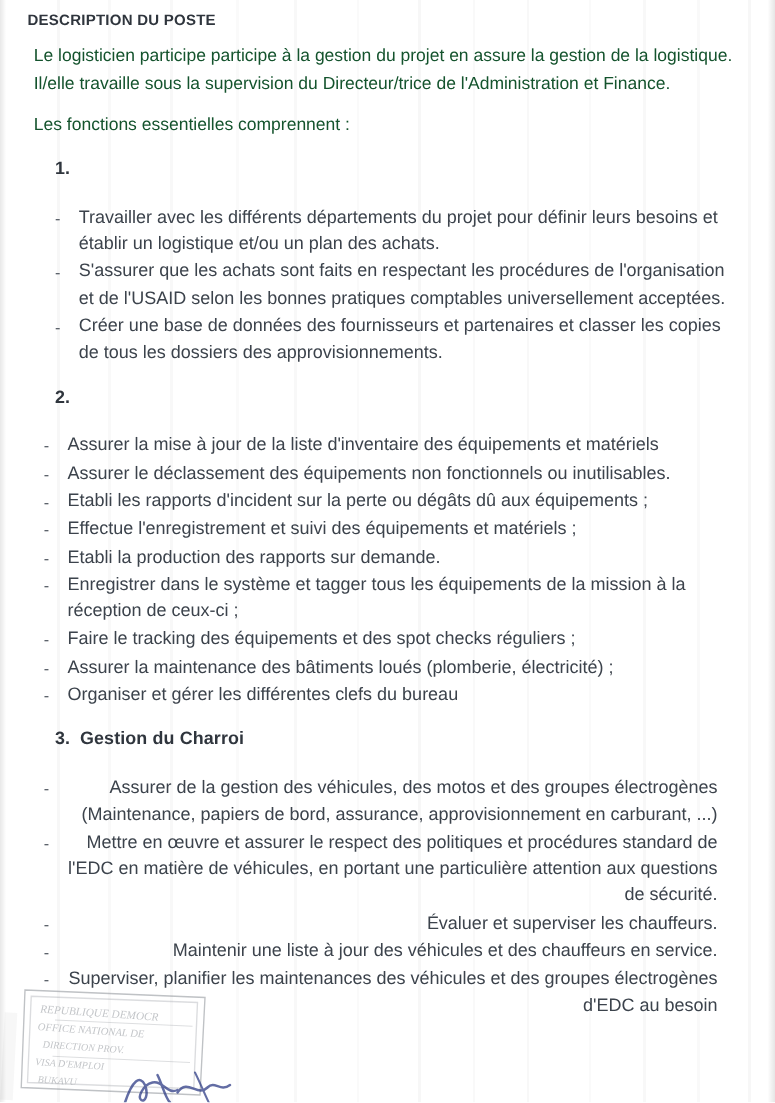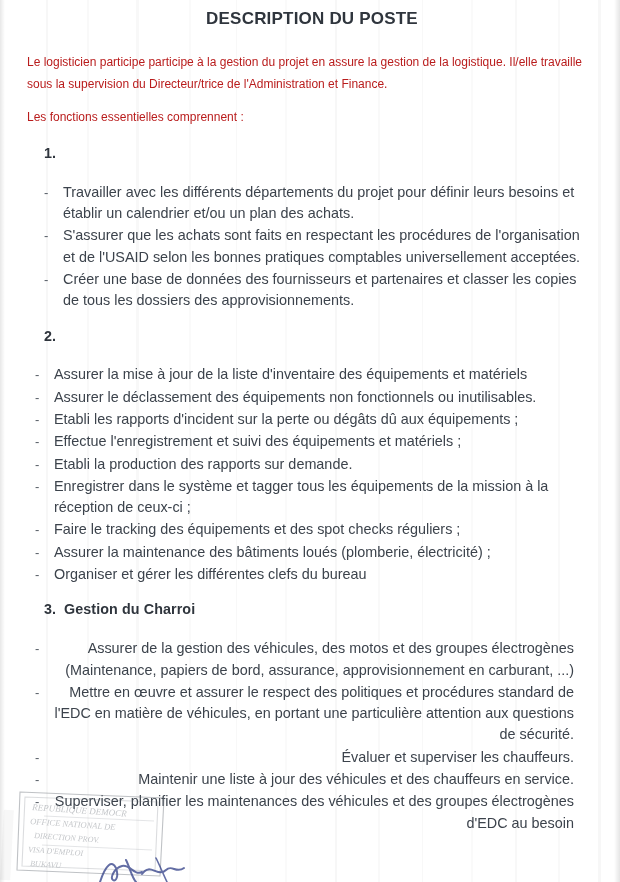--- a/index.html
+++ b/index.html
@@ -56,34 +56,33 @@
   }
 
   .content {
     position: relative;
     z-index: 4;
     padding: 9px 18px 0 22px;
     color: #3c434c;
   }
 
   .doc-title {
-    font-size: 17px;
+    font-size: 12px;
     font-weight: bold;
     letter-spacing: 0.2px;
     color: #2f353d;
-    margin: 0 0 23px 0;
+    margin: 0 0 11px 0;
     line-height: 1.2;
-    text-align: center;
   }
 
   .para {
-    font-size: 12px;
+    font-size: 14px;
     line-height: 21.5px;
     margin: 0 0 12px 0;
-    color: #b91c1c;
+    color: #14532d;
     padding-left: 5px;
   }
   .para.tight { margin-bottom: 15px; }
 
   .section {
     margin-top: 16px;
   }
   .section-head {
     display: flex;
     align-items: baseline;
@@ -178,21 +177,21 @@
     <p class="para">Le logisticien participe participe à la gestion du projet en assure la gestion de la logistique.  Il/elle travaille sous la supervision du Directeur/trice de l'Administration et Finance.</p>
     <p class="para tight">Les fonctions essentielles comprennent :</p>
 
     <section class="section sec1">
       <div class="section-head">
         <span class="section-num">1.</span>
       </div>
       <ul class="bullets">
         <li class="bullet">
           <span class="bullet-dash">-</span>
-          <span class="bullet-text">Travailler avec les différents départements du projet pour définir leurs besoins et établir un calendrier et/ou un plan des achats.</span>
+          <span class="bullet-text">Travailler avec les différents départements du projet pour définir leurs besoins et établir un logistique et/ou un plan des achats.</span>
         </li>
         <li class="bullet">
           <span class="bullet-dash">-</span>
           <span class="bullet-text">S'assurer que les achats sont faits en respectant les procédures de l'organisation et de l'USAID selon les bonnes pratiques comptables universellement acceptées.</span>
         </li>
         <li class="bullet">
           <span class="bullet-dash">-</span>
           <span class="bullet-text">Créer une base de données des fournisseurs et partenaires et classer les copies de tous les dossiers des approvisionnements.</span>
         </li>
       </ul>

